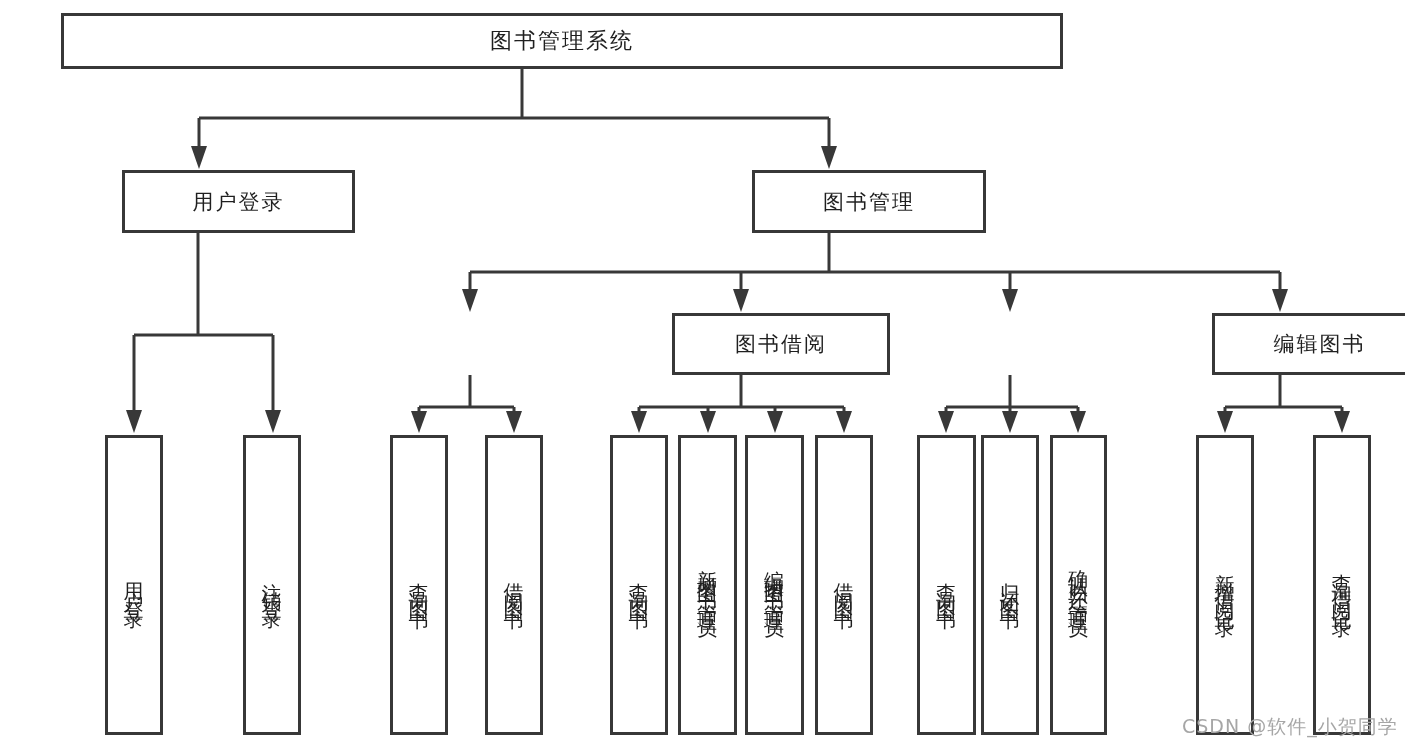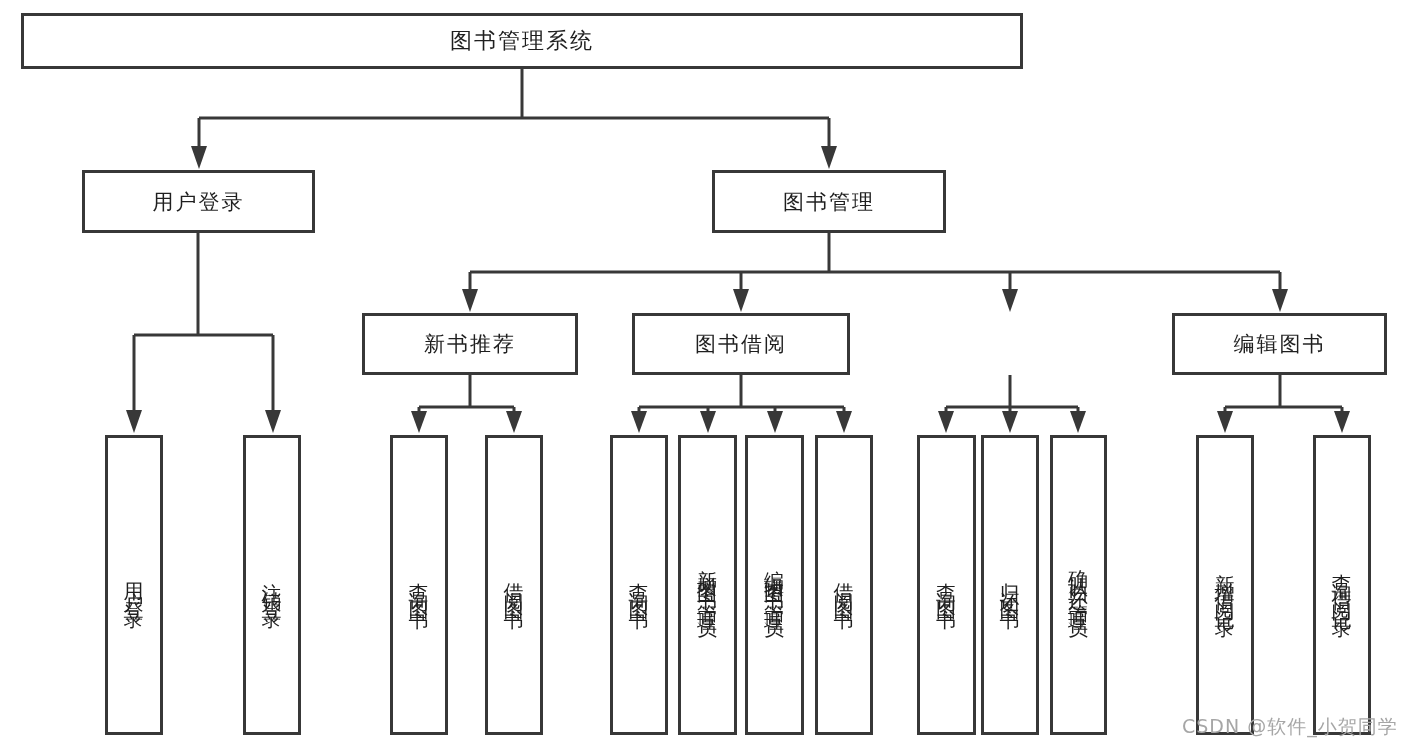--- a/index.html
+++ b/index.html
@@ -10,20 +10,21 @@
     font-family:"DejaVu Sans","Liberation Sans",sans-serif;
     overflow:hidden;
   }
   #connectors{position:absolute;left:0;top:0;pointer-events:none;}
   .hbox{
     position:absolute;box-sizing:border-box;
     background:#ffffff;border:3px solid #383838;
     display:flex;align-items:center;justify-content:center;
     font-size:21px;letter-spacing:2px;color:#1f1f1f;
     white-space:nowrap;
+    margin-left:40px;
   }
   .vbox{
     position:absolute;box-sizing:border-box;
     background:#ffffff;border:3px solid #383838;
     display:flex;align-items:center;justify-content:center;
     writing-mode:vertical-rl;
     font-size:20px;letter-spacing:9px;color:#1f1f1f;
     line-height:1;
   }
   .watermark{
@@ -105,21 +106,20 @@
       <path d="M1217 411 H1233 L1225 433 Z"></path>
       <path d="M1334 411 H1350 L1342 433 Z"></path>
     </g>
   </svg>
 
   <div class="hbox" style="left:21px;top:13px;width:1002px;height:56px;font-size:22px;">图书管理系统</div>
 
   <div class="hbox" style="left:82px;top:170px;width:233px;height:63px;">用户登录</div>
   <div class="hbox" style="left:712px;top:170px;width:234px;height:63px;">图书管理</div>
 
-  <div class="hbox" style="left:362px;top:313px;width:216px;height:62px;">新书推荐</div>
   <div class="hbox" style="left:632px;top:313px;width:218px;height:62px;">图书借阅</div>
   <div class="hbox" style="left:1172px;top:313px;width:215px;height:62px;">编辑图书</div>
 
   <div class="vbox" style="left:105px;top:435px;width:58px;height:300px;">用户登录</div>
   <div class="vbox" style="left:243px;top:435px;width:58px;height:300px;">注销登录</div>
 
   <div class="vbox" style="left:390px;top:435px;width:58px;height:300px;">查询图书</div>
   <div class="vbox" style="left:485px;top:435px;width:58px;height:300px;">借阅图书</div>
 
   <div class="vbox" style="left:610px;top:435px;width:58px;height:300px;">查询图书</div>

